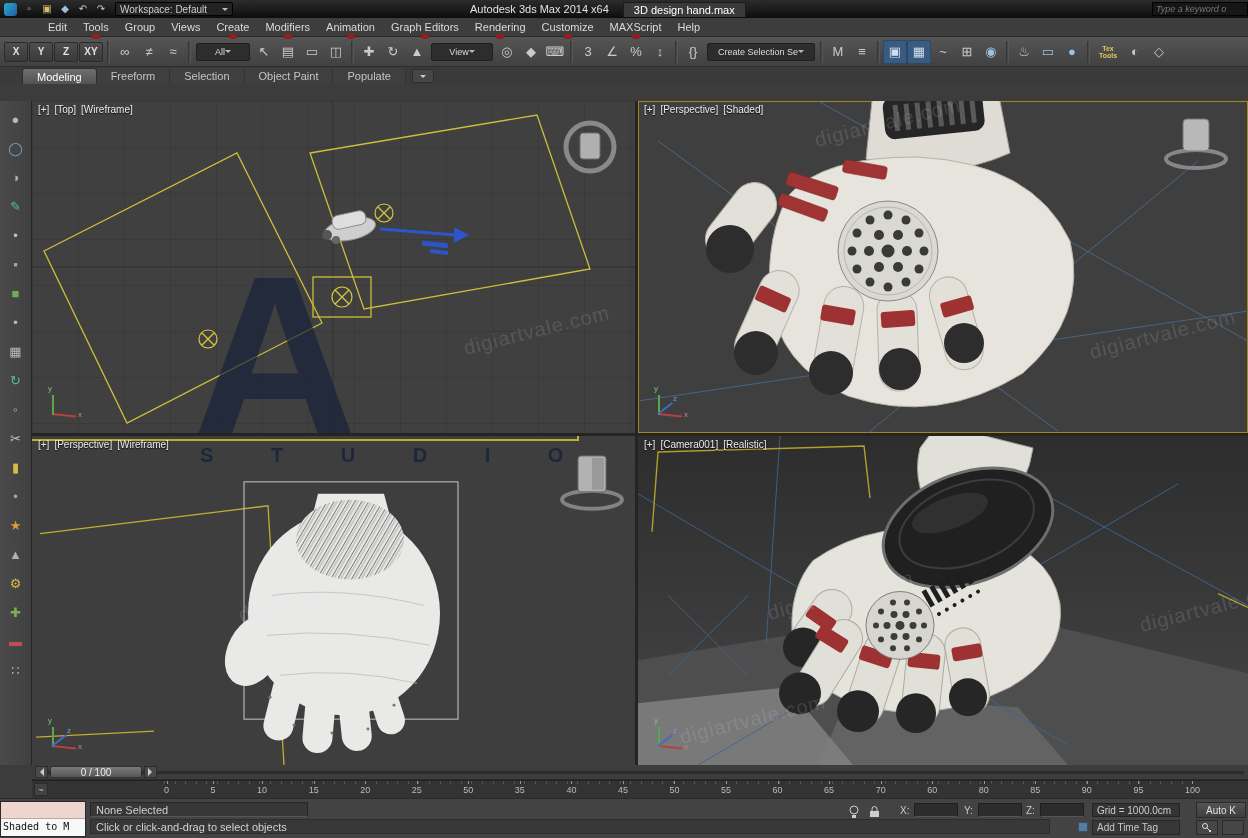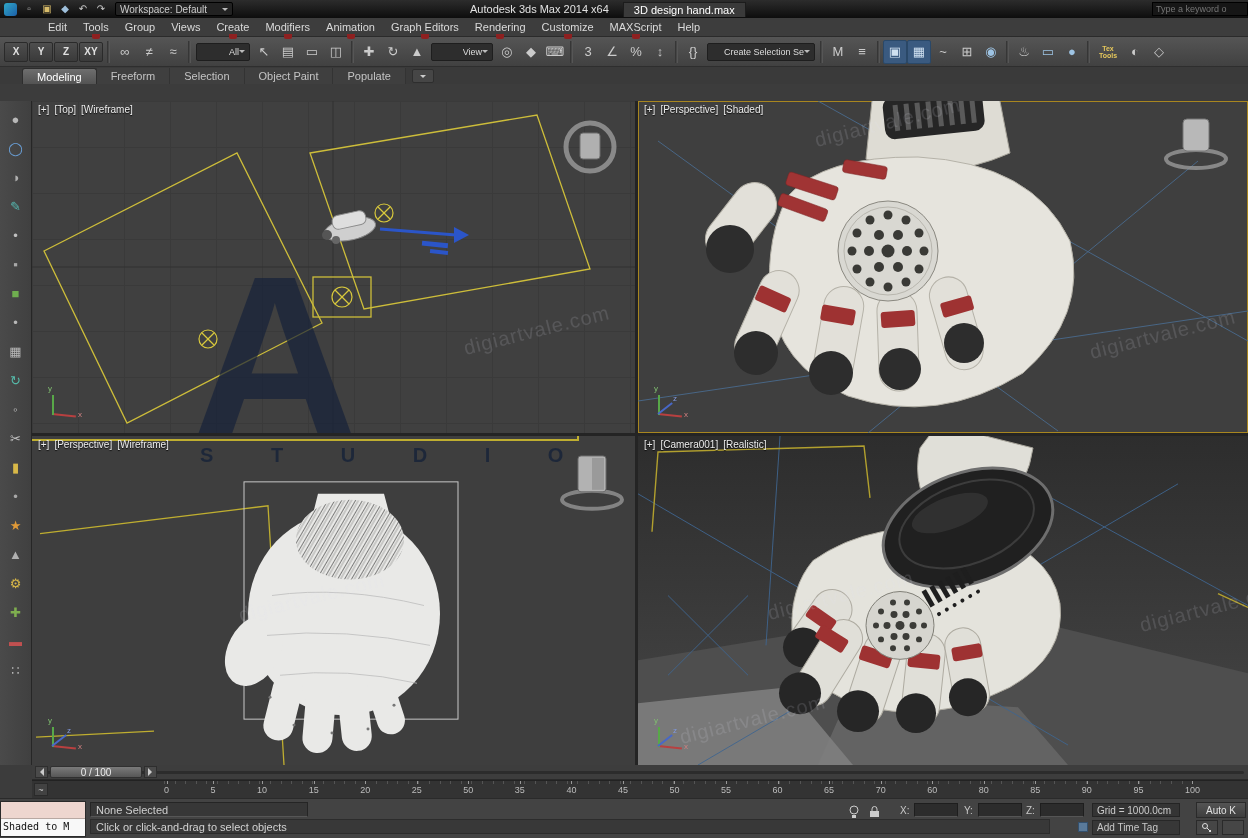--- a/index.html
+++ b/index.html
@@ -14,21 +14,21 @@
   .qat{display:flex;align-items:center;gap:2px;margin-right:6px;}
   .qat-btn{width:16px;height:14px;display:flex;align-items:center;justify-content:center;font-size:10px;}
   .qat-btn .g{color:var(--c,#c8c8c8);line-height:1;}
   .workspace{display:flex;align-items:center;justify-content:space-between;width:118px;height:14px;
              background:#222;border:1px solid #000;border-radius:2px;padding:0 4px;font-size:10px;color:#ccc;}
   .title-center{position:absolute;left:470px;display:flex;align-items:center;gap:14px;}
   .app-title{color:#e2e2e2;font-size:11px;}
   .doc-title{background:#3a3a3a;border:1px solid #1c1c1c;border-bottom:none;padding:1px 10px;color:#fff;font-size:11px;}
   .search{position:absolute;right:0;top:2px;width:96px;height:14px;}
   .search input{width:100%;height:100%;background:#161616;border:1px solid #000;color:#9a9a9a;
-                font-size:9px;padding:0 3px;font-family:"Liberation Sans",sans-serif;}
+                font-style:italic;font-size:9px;padding:0 3px;font-family:"Liberation Sans",sans-serif;}
   .caret{width:0;height:0;border:3px solid transparent;border-top-color:#bbb;margin-top:3px;}
 
   
   .menubar{position:absolute;top:18px;left:0;right:0;height:19px;background:#3d3d3d;border-bottom:1px solid #2b2b2b;
            display:flex;align-items:center;padding-left:40px;z-index:39;}
   .menu-item{padding:0 8px;height:100%;display:flex;align-items:center;color:#dadada;position:relative;cursor:default;}
   .menu-item.marked::after{content:"";position:absolute;left:calc(50% - 4px);bottom:-3px;width:8px;height:5px;
            background:#8e2020;border-radius:0 0 2px 2px;z-index:50;}
 
   
@@ -36,21 +36,21 @@
            border-bottom:1px solid #2e2e2e;display:flex;align-items:center;padding:0 4px;}
   .tb-slot{height:24px;min-width:24px;width:24px;display:flex;align-items:center;justify-content:center;position:relative;}
   .tb-glyph{font-size:13px;color:var(--c,#cbcbcb);line-height:1;white-space:pre-line;text-align:center;}
   .tb-text{display:none;}
   .tb-caret{display:none;}
   .tb-slot.axis{width:22px;height:20px;background:linear-gradient(#4e4e4e,#3a3a3a);border:1px solid #2a2a2a;
                 border-radius:2px;margin-right:1px;}
   .tb-slot.axis .tb-glyph{font-size:10px;font-weight:bold;color:#e0e0e0;}
   .tb-slot.sep{width:3px;min-width:3px;margin:0 3px;background:linear-gradient(90deg,#2e2e2e,#5e5e5e);height:22px;}
   .tb-slot.dd{background:#2d2d2d;border:1px solid #1e1e1e;border-radius:2px;height:18px;
-              justify-content:flex-end;padding:0 4px;margin:0 2px;}
+              justify-content:center;padding:0 4px;margin:0 2px;}
   .tb-slot.dd .tb-text{display:block;font-size:9px;color:#ddd;white-space:nowrap;overflow:hidden;}
   .tb-slot.dd .tb-caret{display:block;width:0;height:0;border:3px solid transparent;border-top-color:#bbb;margin-top:3px;}
   .tb-slot.on{background:#3a5a80;border:1px solid #2a4868;border-radius:2px;}
   .tb-slot.txt .tb-glyph{font-size:7px;font-weight:bold;}
 
   
   .ribbon-tabs{position:absolute;top:67px;left:0;right:0;height:17px;background:#3a3a3a;display:flex;
                align-items:flex-end;padding-left:22px;}
   .rtabs{display:flex;height:100%;align-items:flex-end;}
   .rtab{padding:1px 14px;color:#c4c4c4;background:#3f3f3f;border-right:1px solid #333;height:16px;

